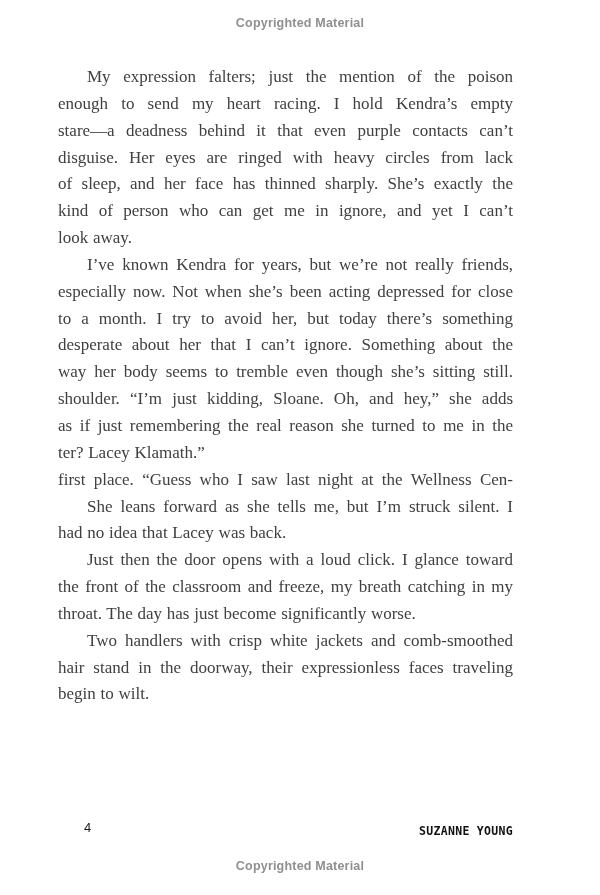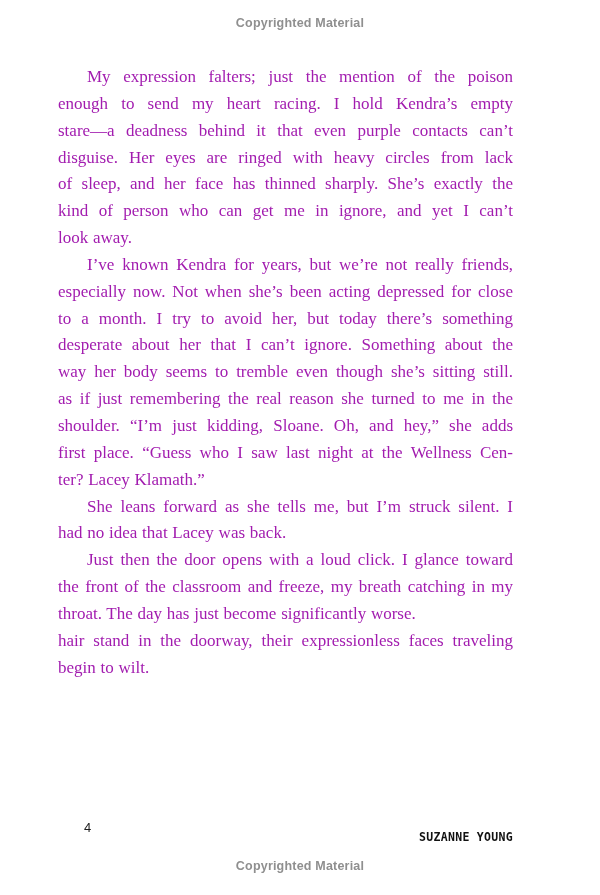--- a/index.html
+++ b/index.html
@@ -59,57 +59,58 @@
     position: absolute;
     left: 26px;
     top: 0;
     font-family: "Liberation Sans", sans-serif;
     font-size: 13px;
     color: #1c1c1c;
   }
   .running-head {
     position: absolute;
     right: 0;
-    top: 10px;
+    top: 4px;
     font-family: "DejaVu Sans Mono", monospace;
     font-weight: bold;
     font-size: 11.5px;
     letter-spacing: 0.3px;
     color: #111111;
   }
 </style>
 </head>
 <body>
 
 <div class="page" style="background: rgb(255, 255, 255); border-radius: 16px;">
 
   <div class="notice notice-top" style="color: rgb(143, 143, 143);">Copyrighted Material</div>
 
-  <div class="body-text" style="color: #a21caf;">
+  <div class="body-text" style="color: #404040;">
       <div class="line indent">My expression falters; just the mention of the poison</div>
       <div class="line">enough to send my heart racing. I hold Kendra’s empty</div>
       <div class="line">stare—a deadness behind it that even purple contacts can’t</div>
       <div class="line">disguise. Her eyes are ringed with heavy circles from lack</div>
       <div class="line">of sleep, and her face has thinned sharply. She’s exactly the</div>
       <div class="line">kind of person who can get me in ignore, and yet I can’t</div>
       <div class="line endpara">look away.</div>
       <div class="line indent">I’ve known Kendra for years, but we’re not really friends,</div>
       <div class="line">especially now. Not when she’s been acting depressed for close</div>
       <div class="line">to a month. I try to avoid her, but today there’s something</div>
       <div class="line">desperate about her that I can’t ignore. Something about the</div>
       <div class="line">way her body seems to tremble even though she’s sitting still.</div>
+      <div class="line">shoulder. “I’m just kidding, Sloane. Oh, and hey,” she adds</div>
       <div class="line">as if just remembering the real reason she turned to me in the</div>
-      <div class="line">shoulder. “I’m just kidding, Sloane. Oh, and hey,” she adds</div>
+      <div class="line endpara">ter? Lacey Klamath.”</div>
       <div class="line">first place. “Guess who I saw last night at the Wellness Cen-</div>
-      <div class="line endpara">ter? Lacey Klamath.”</div>
       <div class="line indent">She leans forward as she tells me, but I’m struck silent. I</div>
       <div class="line endpara">had no idea that Lacey was back.</div>
       <div class="line indent">Just then the door opens with a loud click. I glance toward</div>
       <div class="line">the front of the classroom and freeze, my breath catching in my</div>
       <div class="line endpara">throat. The day has just become significantly worse.</div>
+      <div class="line indent">Two handlers with crisp white jackets and comb-smoothed</div>
       <div class="line">hair stand in the doorway, their expressionless faces traveling</div>
       <div class="line endpara">begin to wilt.</div>
     </div>
 
   <div class="footer">
     <span class="page-num">4</span>
     <span class="running-head" style="color: rgb(17, 17, 17);">SUZANNE YOUNG</span>
   </div>
 
   <div class="notice notice-bottom" style="color: rgb(143, 143, 143);">Copyrighted Material</div>

